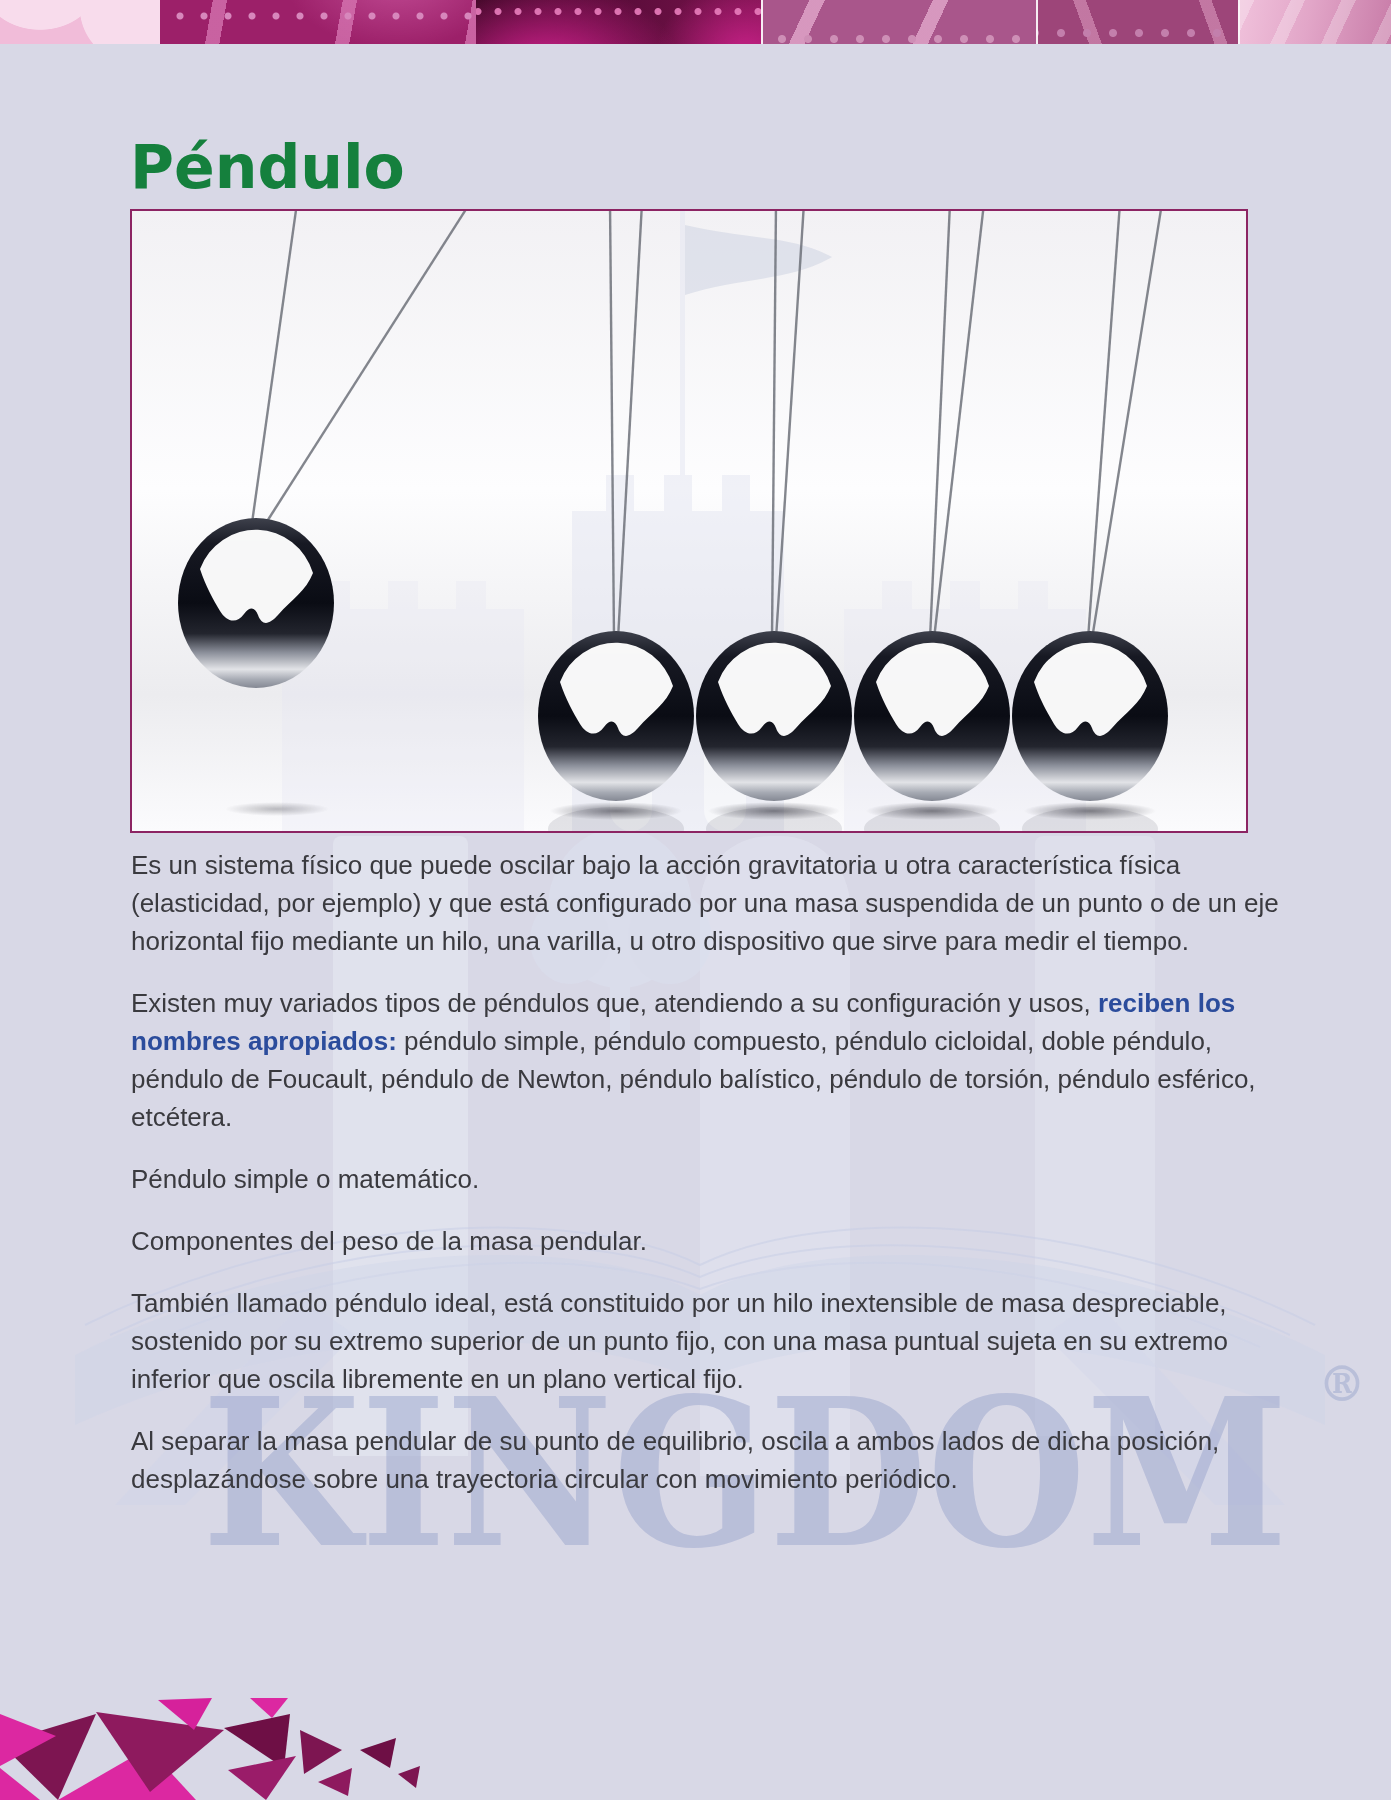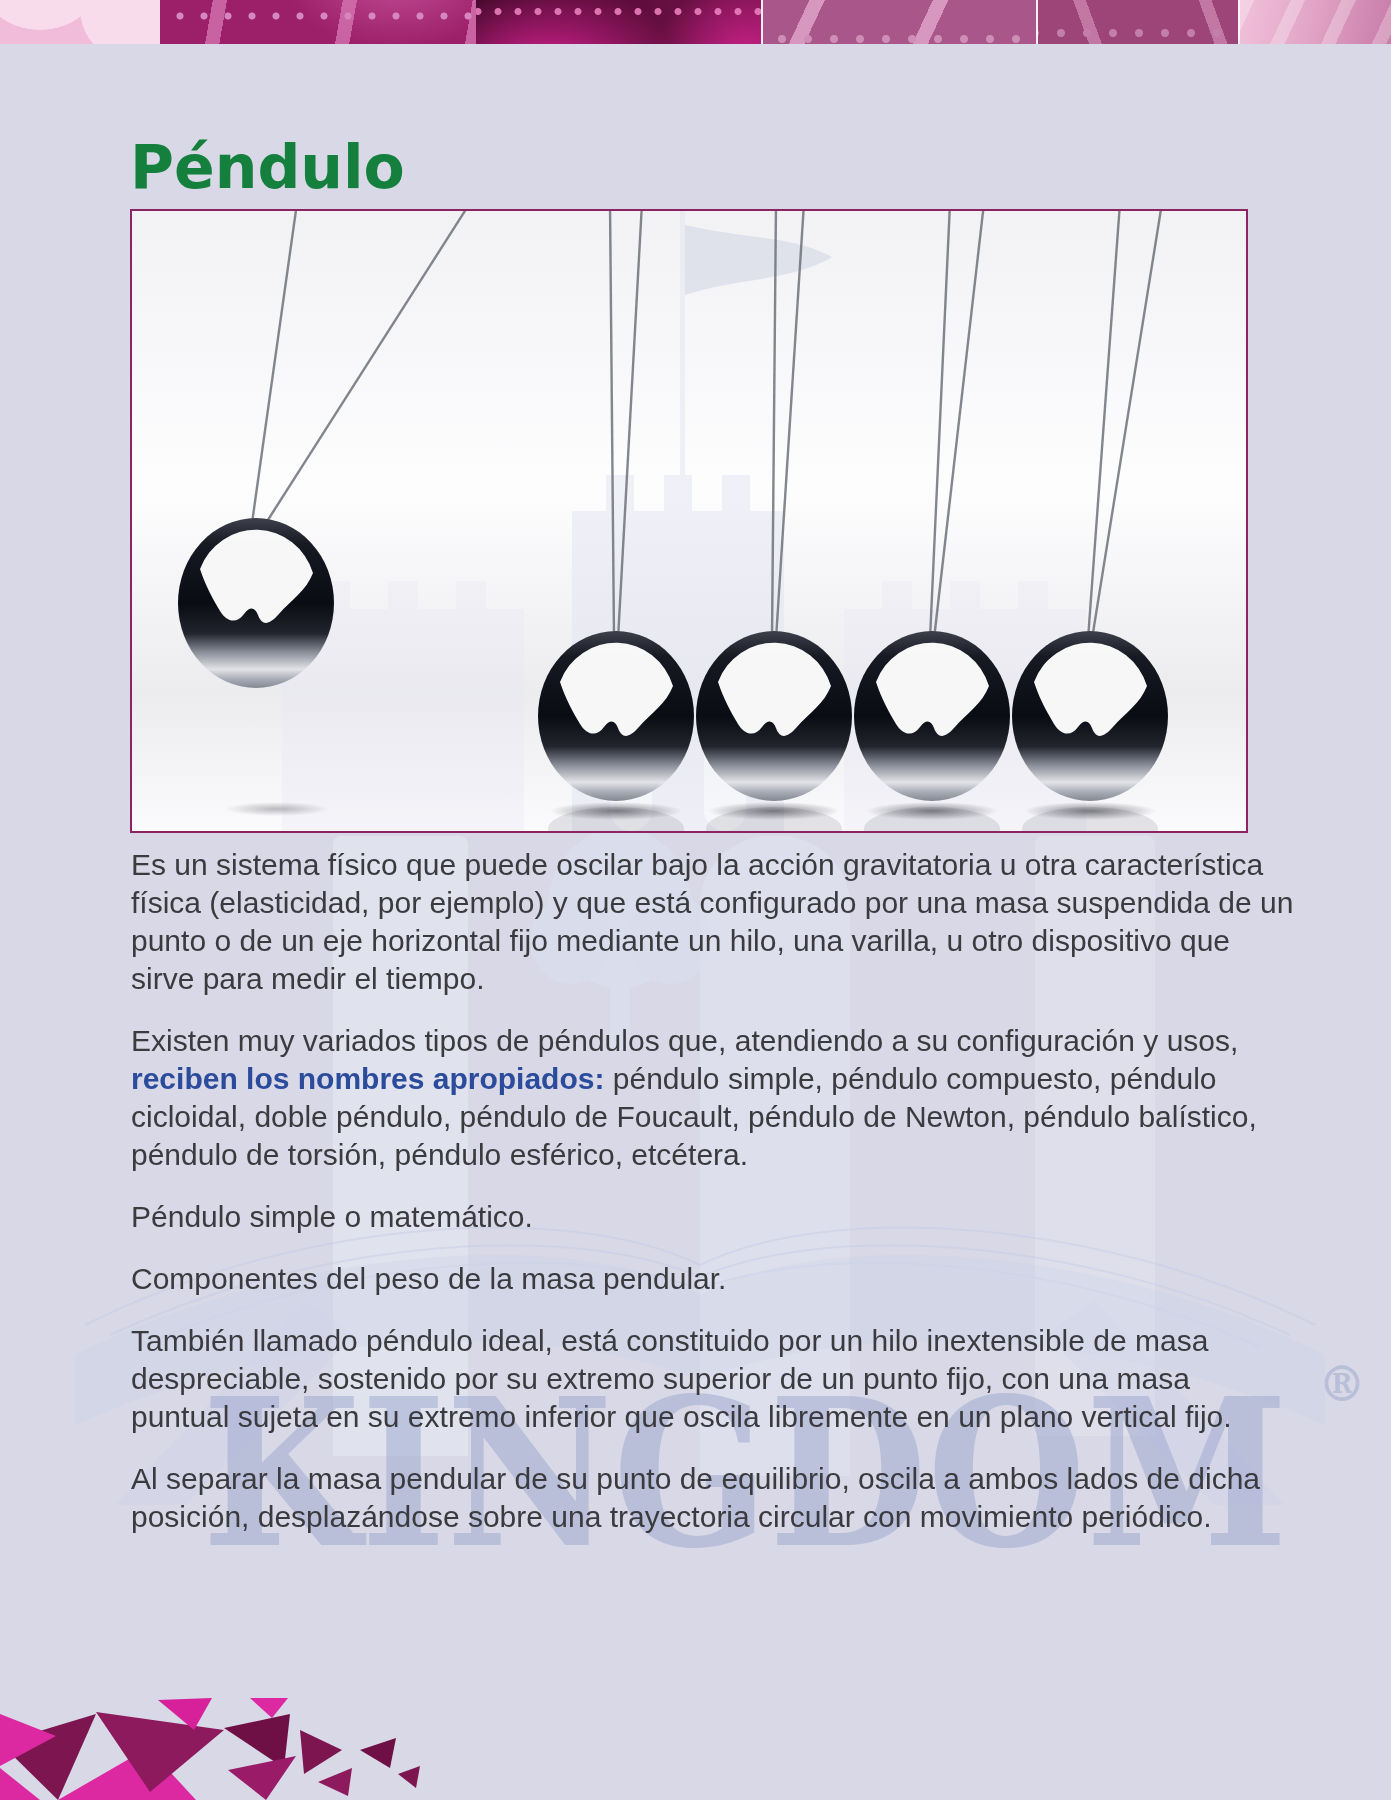--- a/index.html
+++ b/index.html
@@ -61,21 +61,21 @@
   }
   .wm-editorial{
     position:absolute;left:352px;top:1590px;
     font-family:"DejaVu Serif",serif;font-size:46px;letter-spacing:48px;
     color:#AEB7D6;opacity:.55;white-space:nowrap;
   }
 
   
   .article{
     position:absolute;left:131px;top:846px;width:1164px;z-index:3;
-    font-size:30px;line-height:38px;color:#3A3A3F;
+    font-size:26px;line-height:38px;color:#3A3A3F;
   }
   .article p{margin:0 0 24px 0;}
   .bold-blue{font-weight:bold;color:#2B4C9C;}
 
   
   .badge{position:absolute;left:58px;top:1606px;width:96px;height:170px;z-index:5;}
   .badge-num{
     position:absolute;left:0;top:70px;width:96px;text-align:center;
     font-family:"DejaVu Sans",sans-serif;font-weight:bold;font-size:40px;color:#FFFFFF;
   }

